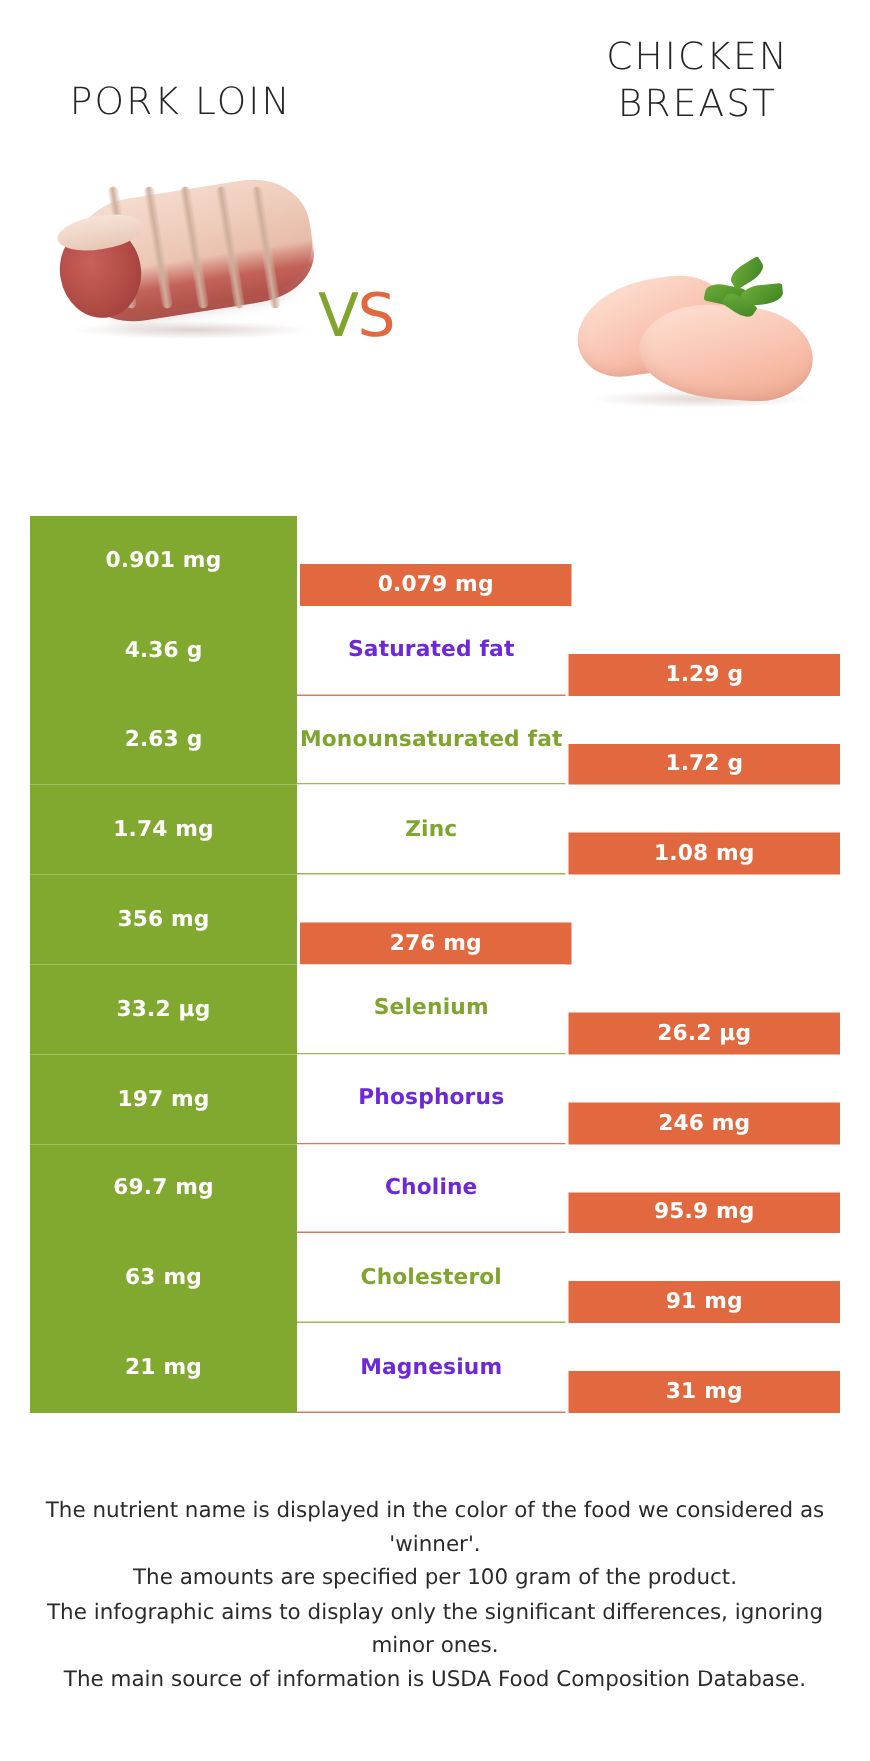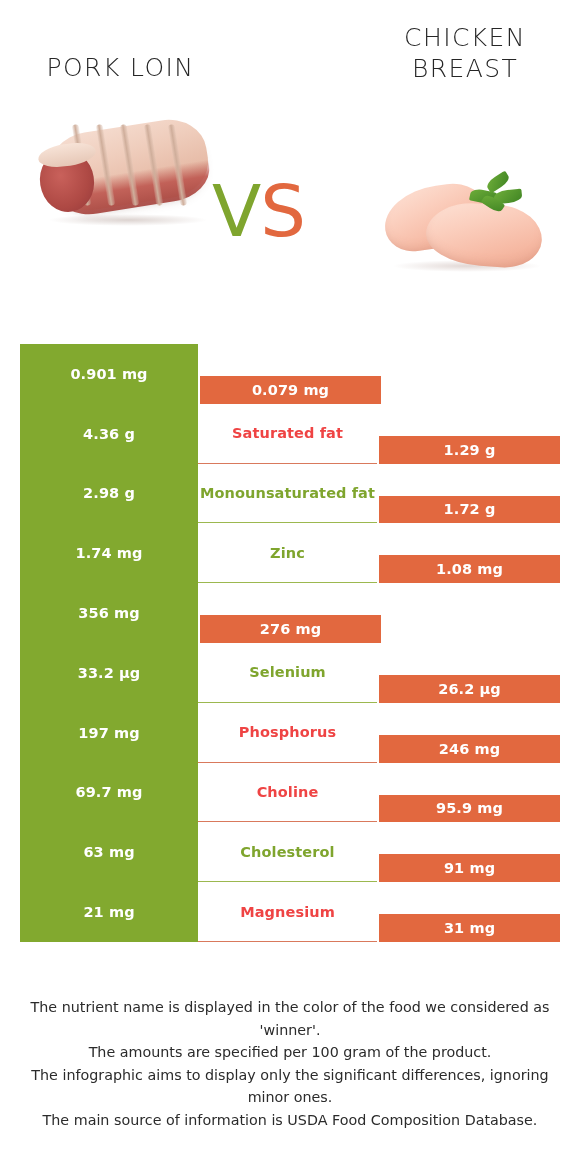--- a/index.html
+++ b/index.html
@@ -40,21 +40,21 @@
   }
   .title-left  { left: 8px;   top: 52px;  width: 225px; }
   .title-right { right: 10px; top: 22px;  width: 210px; }
 
   
   .vs {
     position: absolute;
     left: 212px;
     top: 176px;
     font-family: "DejaVu Sans", sans-serif;
-    font-size: 72px;
+    font-size: 40px;
     font-weight: 400;
     line-height: 70px;
     letter-spacing: -1px;
   }
   .vs .v { color: #7FA52E; }
   .vs .s { color: #E2683F; }
 
   
   .food { position: absolute; }
 
@@ -177,21 +177,21 @@
 
   .cell-mid {
     flex: 1;
     background: #ffffff;
     font-size: 14.5px;
     font-weight: 600;
     border-bottom: 1px solid transparent;
   }
 
   .win-green  { color: #7FA52E; border-bottom-color: #9CB84F; }
-  .win-orange { color: #ef4444; border-bottom-color: #D9795C; }
+  .win-orange { color: #6d28d9; border-bottom-color: #D9795C; }
 
   
   .footnote {
     position: absolute;
     left: 26px;
     top: 996px;
     width: 528px;
     text-align: center;
     font-family: "DejaVu Sans", sans-serif;
     font-size: 14.3px;
@@ -244,21 +244,21 @@
       <div class="row">
         <div class="cell cell-left">0.901 mg</div>
         <div class="cell cell-right">0.079 mg</div>
       </div>
       <div class="row">
         <div class="cell cell-left">4.36 g</div>
         <div class="cell cell-mid win-orange">Saturated fat</div>
         <div class="cell cell-right">1.29 g</div>
       </div>
       <div class="row">
-        <div class="cell cell-left">2.98 g</div>
+        <div class="cell cell-left">2.63 g</div>
         <div class="cell cell-mid win-green">Monounsaturated fat</div>
         <div class="cell cell-right">1.72 g</div>
       </div>
       <div class="row">
         <div class="cell cell-left">1.74 mg</div>
         <div class="cell cell-mid win-green">Zinc</div>
         <div class="cell cell-right">1.08 mg</div>
       </div>
       <div class="row">
         <div class="cell cell-left">356 mg</div>

